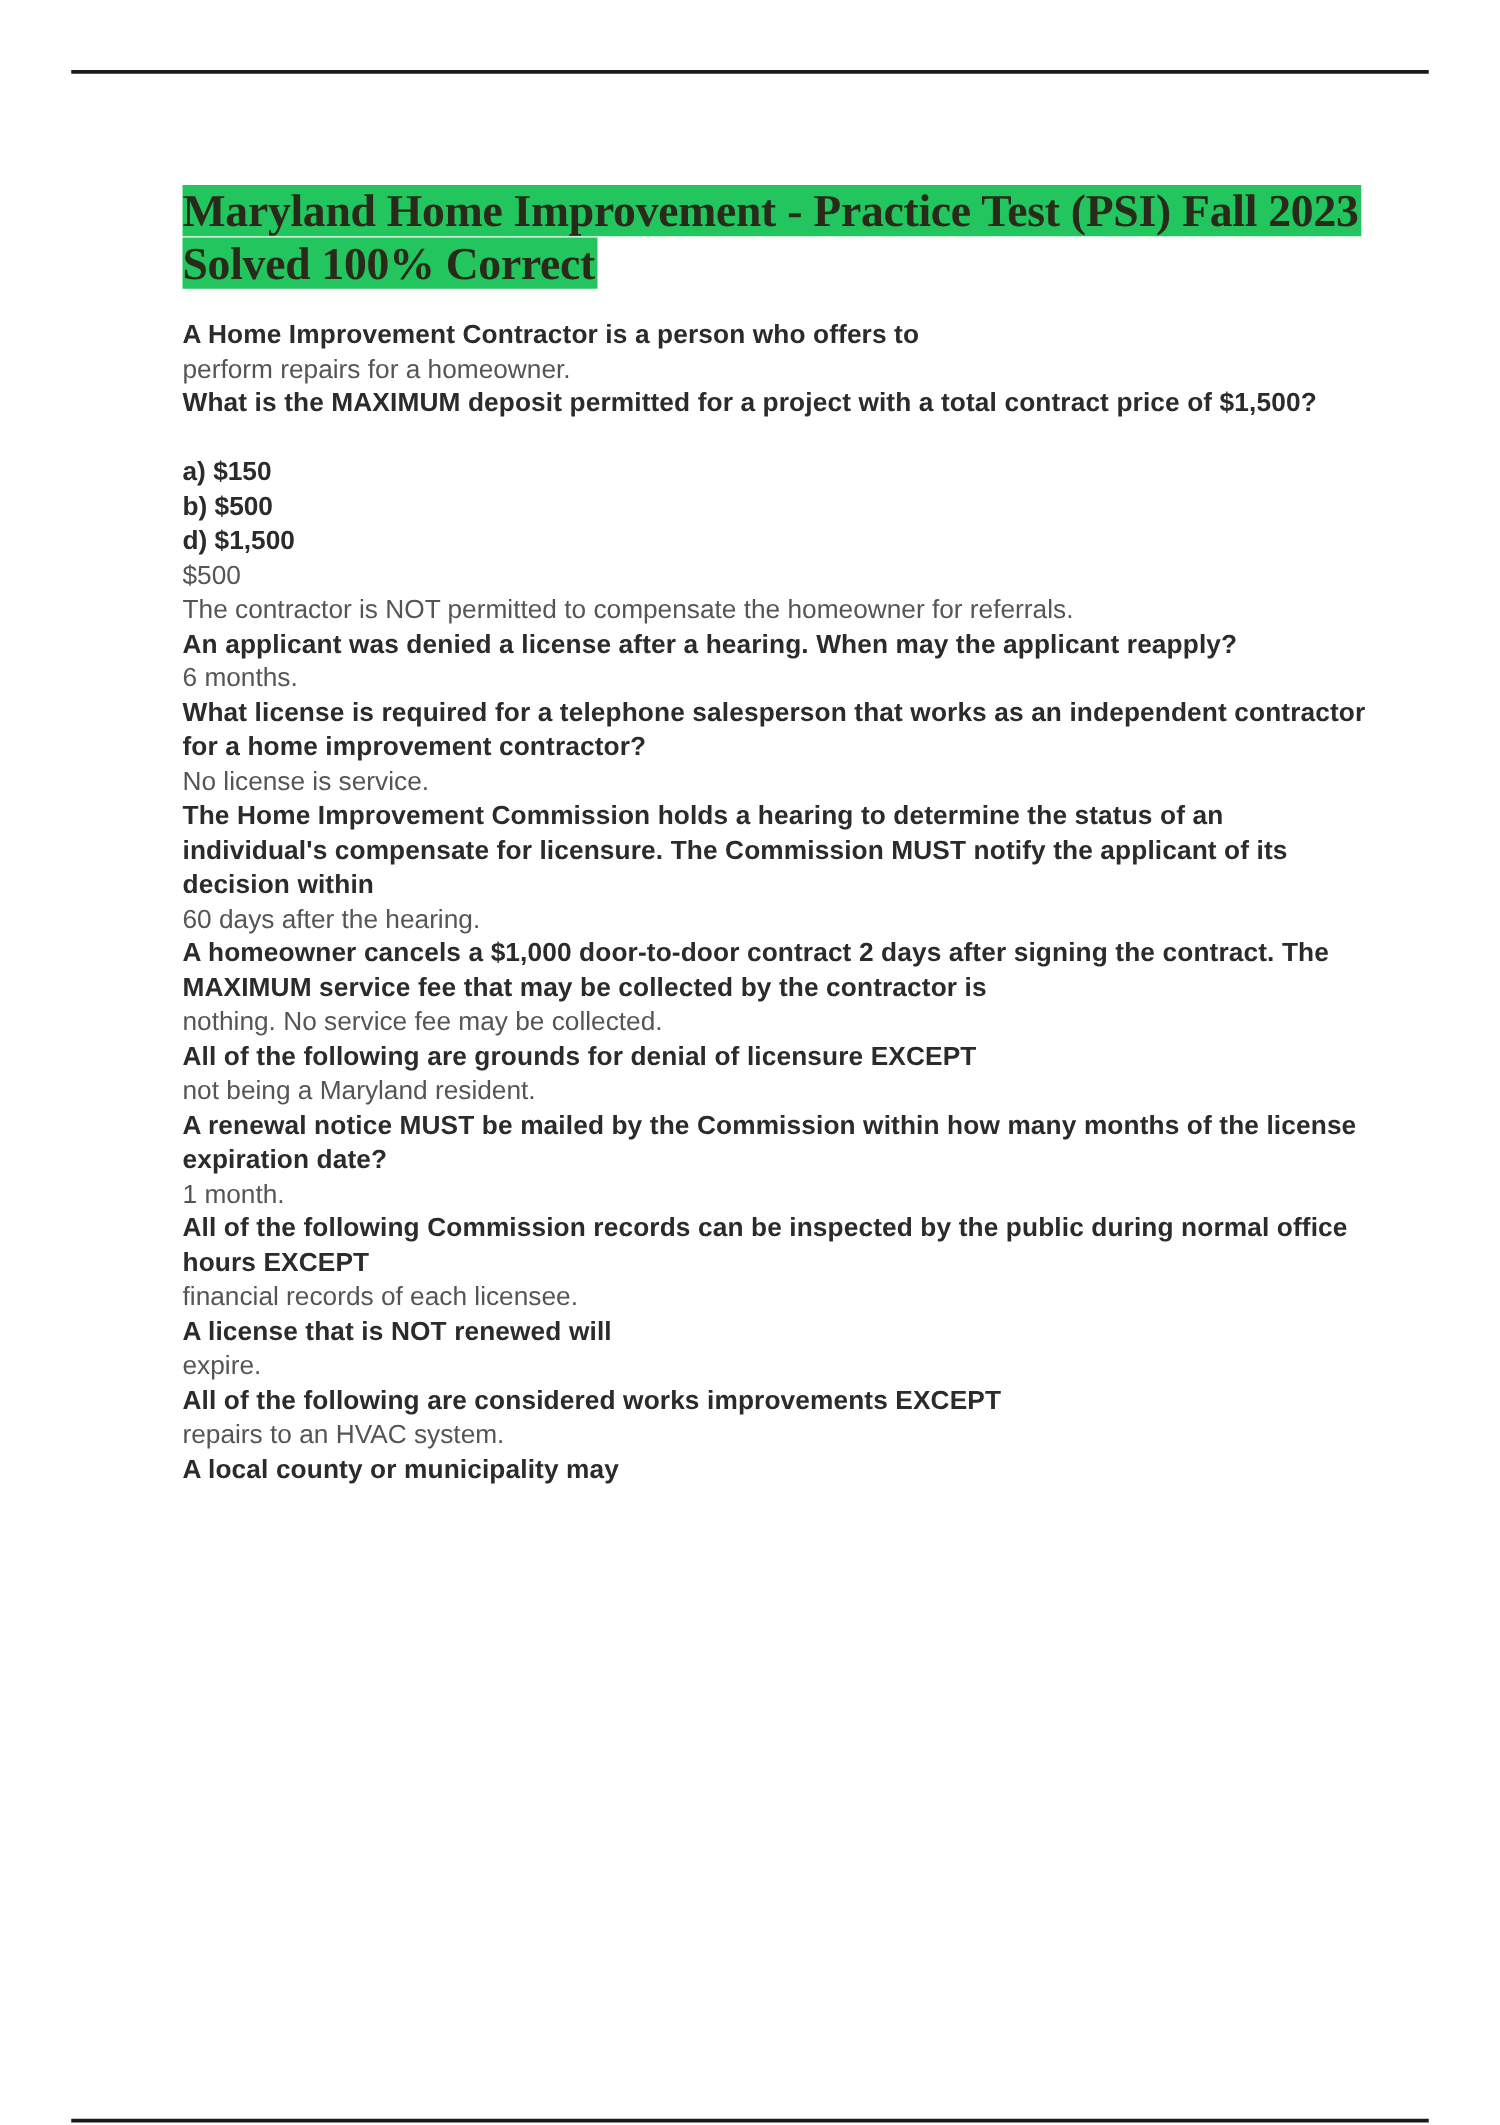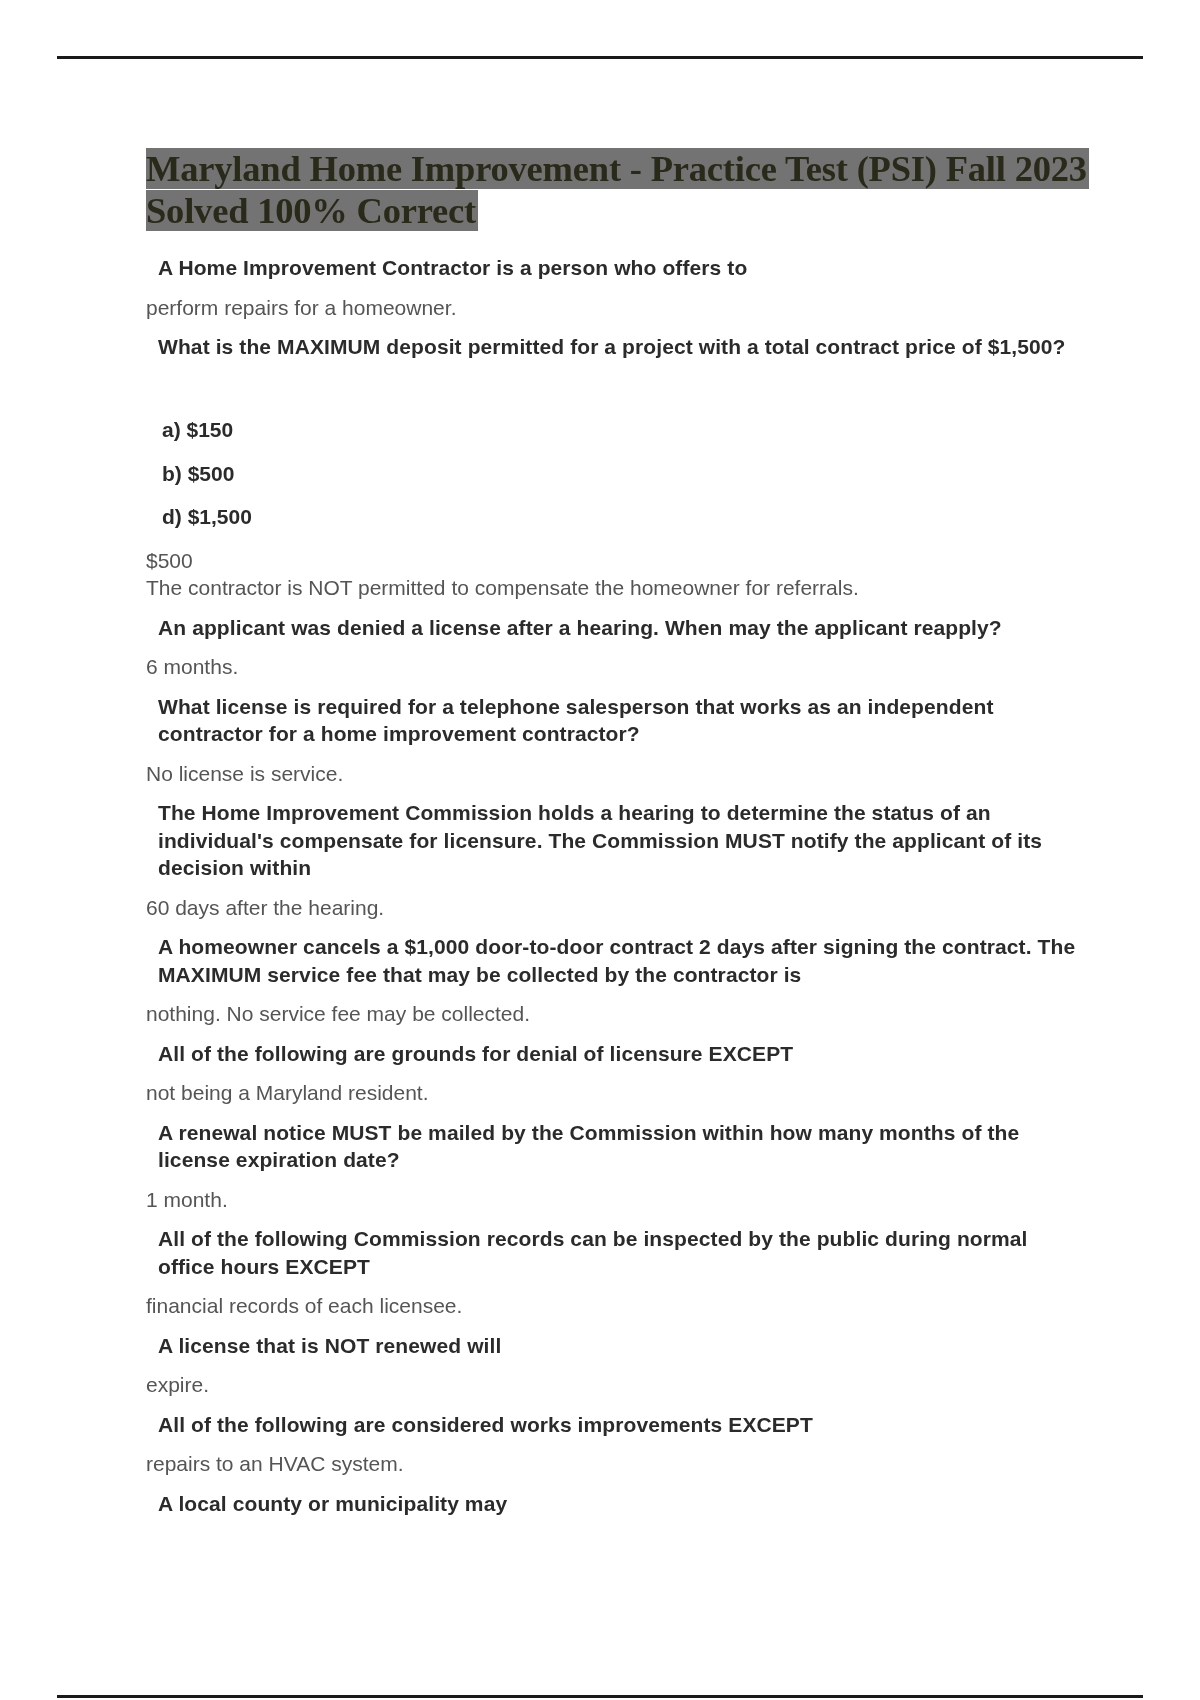--- a/index.html
+++ b/index.html
@@ -33,49 +33,49 @@
     .title {
       font-family: "Liberation Serif", serif;
       font-weight: bold;
       font-size: 36.5px;
       line-height: 42px;
       color: #2a2a1a;
       margin: 0 0 22px 0;
       letter-spacing: -0.2px;
     }
     .title span {
-      background: #737373;
+      background: #22c55e;
       box-decoration-break: clone;
       -webkit-box-decoration-break: clone;
       padding: 0 2px 0 0;
       text-align: right;
     }
     .qa { margin: 0; }
     .q {
       font-weight: bold;
       font-size: 21px;
       line-height: 27.5px;
       color: #2b2b2b;
-      margin: 12px;
+      margin: 0;
       letter-spacing: 0.1px;
     }
     .a {
       font-weight: normal;
       font-size: 21px;
       line-height: 27.5px;
       color: #555555;
       margin: 0;
     }
     .blank { height: 27.5px; }
     .opt {
       font-weight: bold;
       font-size: 21px;
       line-height: 27.5px;
       color: #2b2b2b;
-      margin: 16px;
+      margin: 0;
     }
   </style>
 </head>
 <body>
 
 <div class="rule top"></div>
 
 <div class="content">
   <h1 class="title"><span>Maryland Home Improvement - Practice Test (PSI) Fall 2023 Solved 100% Correct</span></h1>
 

